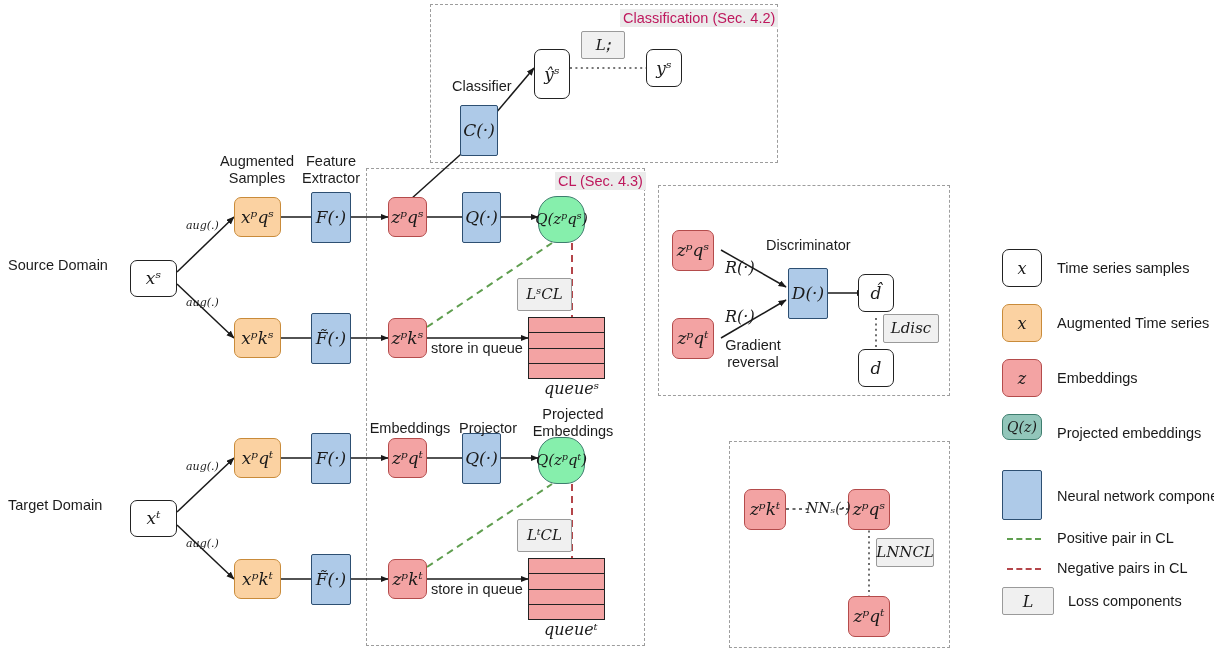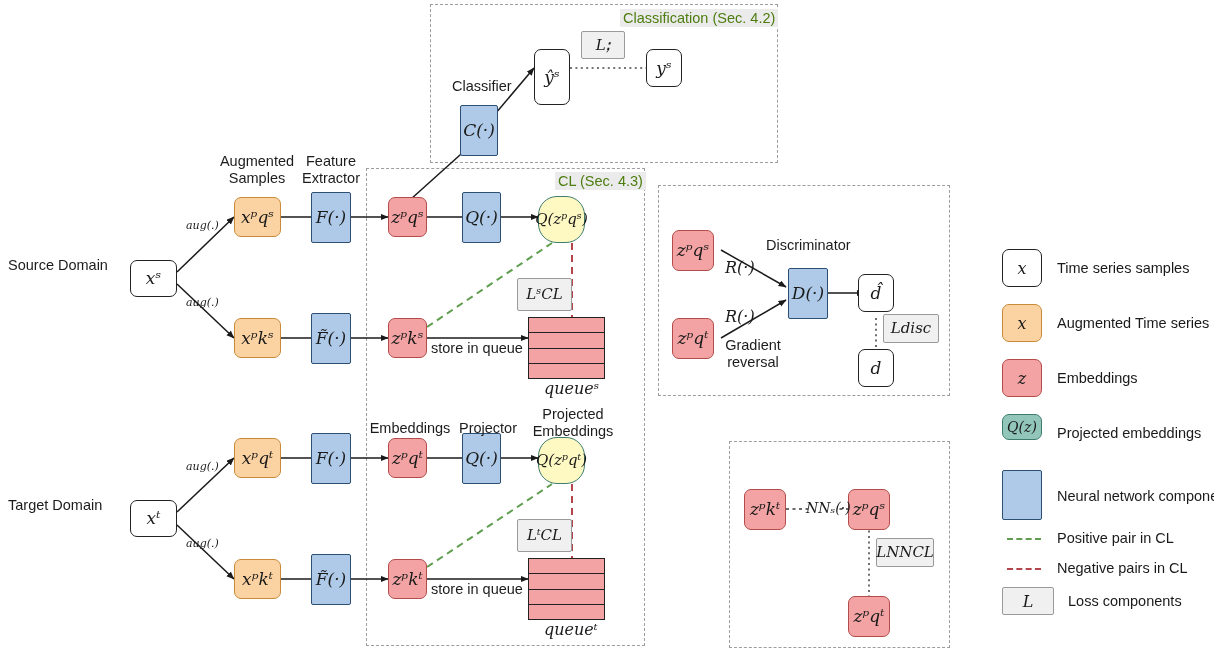--- a/index.html
+++ b/index.html
@@ -9,39 +9,39 @@
 
   
   .node{position:absolute;box-sizing:border-box;display:flex;
         align-items:center;justify-content:center;
         border:1.4px solid #222;border-radius:7px;
         font-family:"DejaVu Serif", serif;font-style:italic;
         font-size:17px;line-height:1;white-space:nowrap;z-index:6;}
   .node.white{background:#ffffff;}
   .node.orange{background:#fbd2a2;border-color:#c98b3a;}
   .node.red{background:#f3a3a3;border-color:#b44b4b;}
-  .node.teal{background:#fef9c3;border-color:#3e7d6e;border-radius:19px;}
+  .node.teal{background:#86efac;border-color:#3e7d6e;border-radius:19px;}
   .node.blue{background:#aecae8;border-radius:2px;border-color:#2d4f72;}
   .node.loss{background:#f0f0f0;border:1.2px solid #9a9a9a;border-radius:2px;
              font-size:15px;}
 
   
   .lbl{position:absolute;font-size:14.5px;color:#1c1c1c;white-space:nowrap;
        line-height:1.18;z-index:7;}
   .lbl.c{text-align:center;}
   .mathlbl{position:absolute;font-family:"DejaVu Serif",serif;font-style:italic;
            font-size:11px;white-space:nowrap;z-index:7;color:#1a1a1a;}
   .mathbig{position:absolute;font-family:"DejaVu Serif",serif;font-style:italic;
            font-size:16px;white-space:nowrap;z-index:7;color:#1a1a1a;}
 
   
   .frame{position:absolute;box-sizing:border-box;
          border:1.5px dashed #9d9d9d;background:transparent;z-index:1;}
   .frame-title{position:absolute;font-size:14.5px;background:#ebebeb;
-               color:#4d7c0f;padding:1px 3px;white-space:nowrap;z-index:5;}
+               color:#be185d;padding:1px 3px;white-space:nowrap;z-index:5;}
 
   
   .queue{position:absolute;box-sizing:border-box;border:1.4px solid #222;
          background:#f3a3a3;z-index:6;display:flex;flex-direction:column;}
   .queue .qrow{flex:1;border-bottom:1.4px solid #222;}
   .queue .qrow:last-child{border-bottom:none;}
 
   
   svg.layer{position:absolute;left:0;top:0;width:1214px;height:658px;
             z-index:4;overflow:visible;pointer-events:none;}
@@ -188,21 +188,21 @@
     <div class="qrow"></div>
     <div class="qrow"></div>
     <div class="qrow"></div>
     <div class="qrow"></div>
   </div>
   <div class="mathbig" style="left:544px;top:620px;">queueᵗ</div>
   <div class="node loss" style="left:517px;top:519px;width:55px;height:33px;">LᵗCL</div>
 
   <div class="lbl" style="left:452px;top:78px;">Classifier</div>
   <div class="node blue" style="left:460px;top:105px;width:38px;height:51px;">C(·)</div>
-  <div class="node white" style="left:534px;top:49px;width:36px;height:56px;">ŷˢ</div>
+  <div class="node white" style="left:534px;top:49px;width:36px;height:50px;">ŷˢ</div>
   <div class="node white" style="left:646px;top:49px;width:36px;height:38px;">yˢ</div>
   <div class="node loss" style="left:581px;top:31px;width:44px;height:28px;">Lꓼ</div>
 
   <div class="node red" style="left:672px;top:230px;width:42px;height:41px;">zᵖqˢ</div>
   <div class="node red" style="left:672px;top:318px;width:42px;height:41px;">zᵖqᵗ</div>
   <div class="mathbig" style="left:725px;top:258px;">R(·)</div>
   <div class="mathbig" style="left:725px;top:307px;">R(·)</div>
   <div class="lbl c" style="left:716px;top:337px;width:74px;">
     <div>Gradient</div>
     <div>reversal</div>

